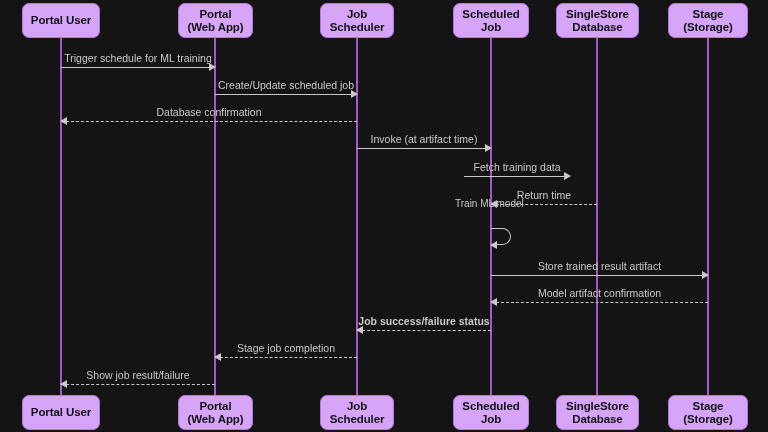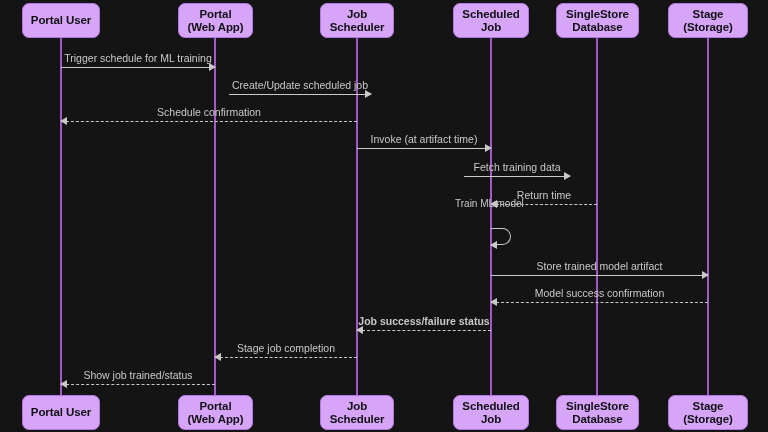--- a/index.html
+++ b/index.html
@@ -124,68 +124,68 @@
 Database</div>
     <div class="participant" style="left: 668px; top: 3px; width: 80px; height: 35px;">Stage
 (Storage)</div>
     <div class="participant" style="left: 668px; top: 395px; width: 80px; height: 35px;">Stage
 (Storage)</div>
     <div class="msg right" style="left: 61px; width: 154px; top: 67px;">
       <div class="line"></div>
       <div class="head"></div>
       <div class="label">Trigger schedule for ML training</div>
     </div>
-    <div class="msg right" style="left: 229px; width: 142px; top: 94px;">
+    <div class="msg right" style="left: 215px; width: 142px; top: 94px;">
       <div class="line"></div>
       <div class="head"></div>
       <div class="label">Create/Update scheduled job</div>
     </div>
     <div class="msg dashed left" style="left: 61px; width: 296px; top: 121px;">
       <div class="line"></div>
       <div class="head"></div>
-      <div class="label">Schedule confirmation</div>
+      <div class="label">Database confirmation</div>
     </div>
     <div class="msg right" style="left: 357px; width: 134px; top: 148px;">
       <div class="line"></div>
       <div class="head"></div>
       <div class="label">Invoke (at artifact time)</div>
     </div>
     <div class="msg right" style="left: 464px; width: 106px; top: 176px;">
       <div class="line"></div>
       <div class="head"></div>
       <div class="label">Fetch training data</div>
     </div>
     <div class="msg dashed left" style="left: 491px; width: 106px; top: 204px;">
       <div class="line"></div>
       <div class="head"></div>
       <div class="label">Return time</div>
     </div>
     <div class="msg right" style="left: 491px; width: 217px; top: 275px;">
       <div class="line"></div>
       <div class="head"></div>
-      <div class="label">Store trained model artifact</div>
+      <div class="label">Store trained result artifact</div>
     </div>
     <div class="msg dashed left" style="left: 491px; width: 217px; top: 302px;">
       <div class="line"></div>
       <div class="head"></div>
-      <div class="label">Model success confirmation</div>
+      <div class="label">Model artifact confirmation</div>
     </div>
     <div class="msg dashed left" style="left: 357px; width: 134px; top: 330px; font-weight: bold;">
       <div class="line"></div>
       <div class="head"></div>
       <div class="label">Job success/failure status</div>
     </div>
     <div class="msg dashed left" style="left: 215px; width: 142px; top: 357px;">
       <div class="line"></div>
       <div class="head"></div>
       <div class="label">Stage job completion</div>
     </div>
     <div class="msg dashed left" style="left: 61px; width: 154px; top: 384px;">
       <div class="line"></div>
       <div class="head"></div>
-      <div class="label">Show job trained/status</div>
+      <div class="label">Show job result/failure</div>
     </div>
     <div class="selfmsg" style="left: 491px; top: 228px;">
       <div class="loop"></div>
       <div class="head"></div>
       <div class="label">Train ML model</div>
     </div>
   </div>
 
 </body></html>

